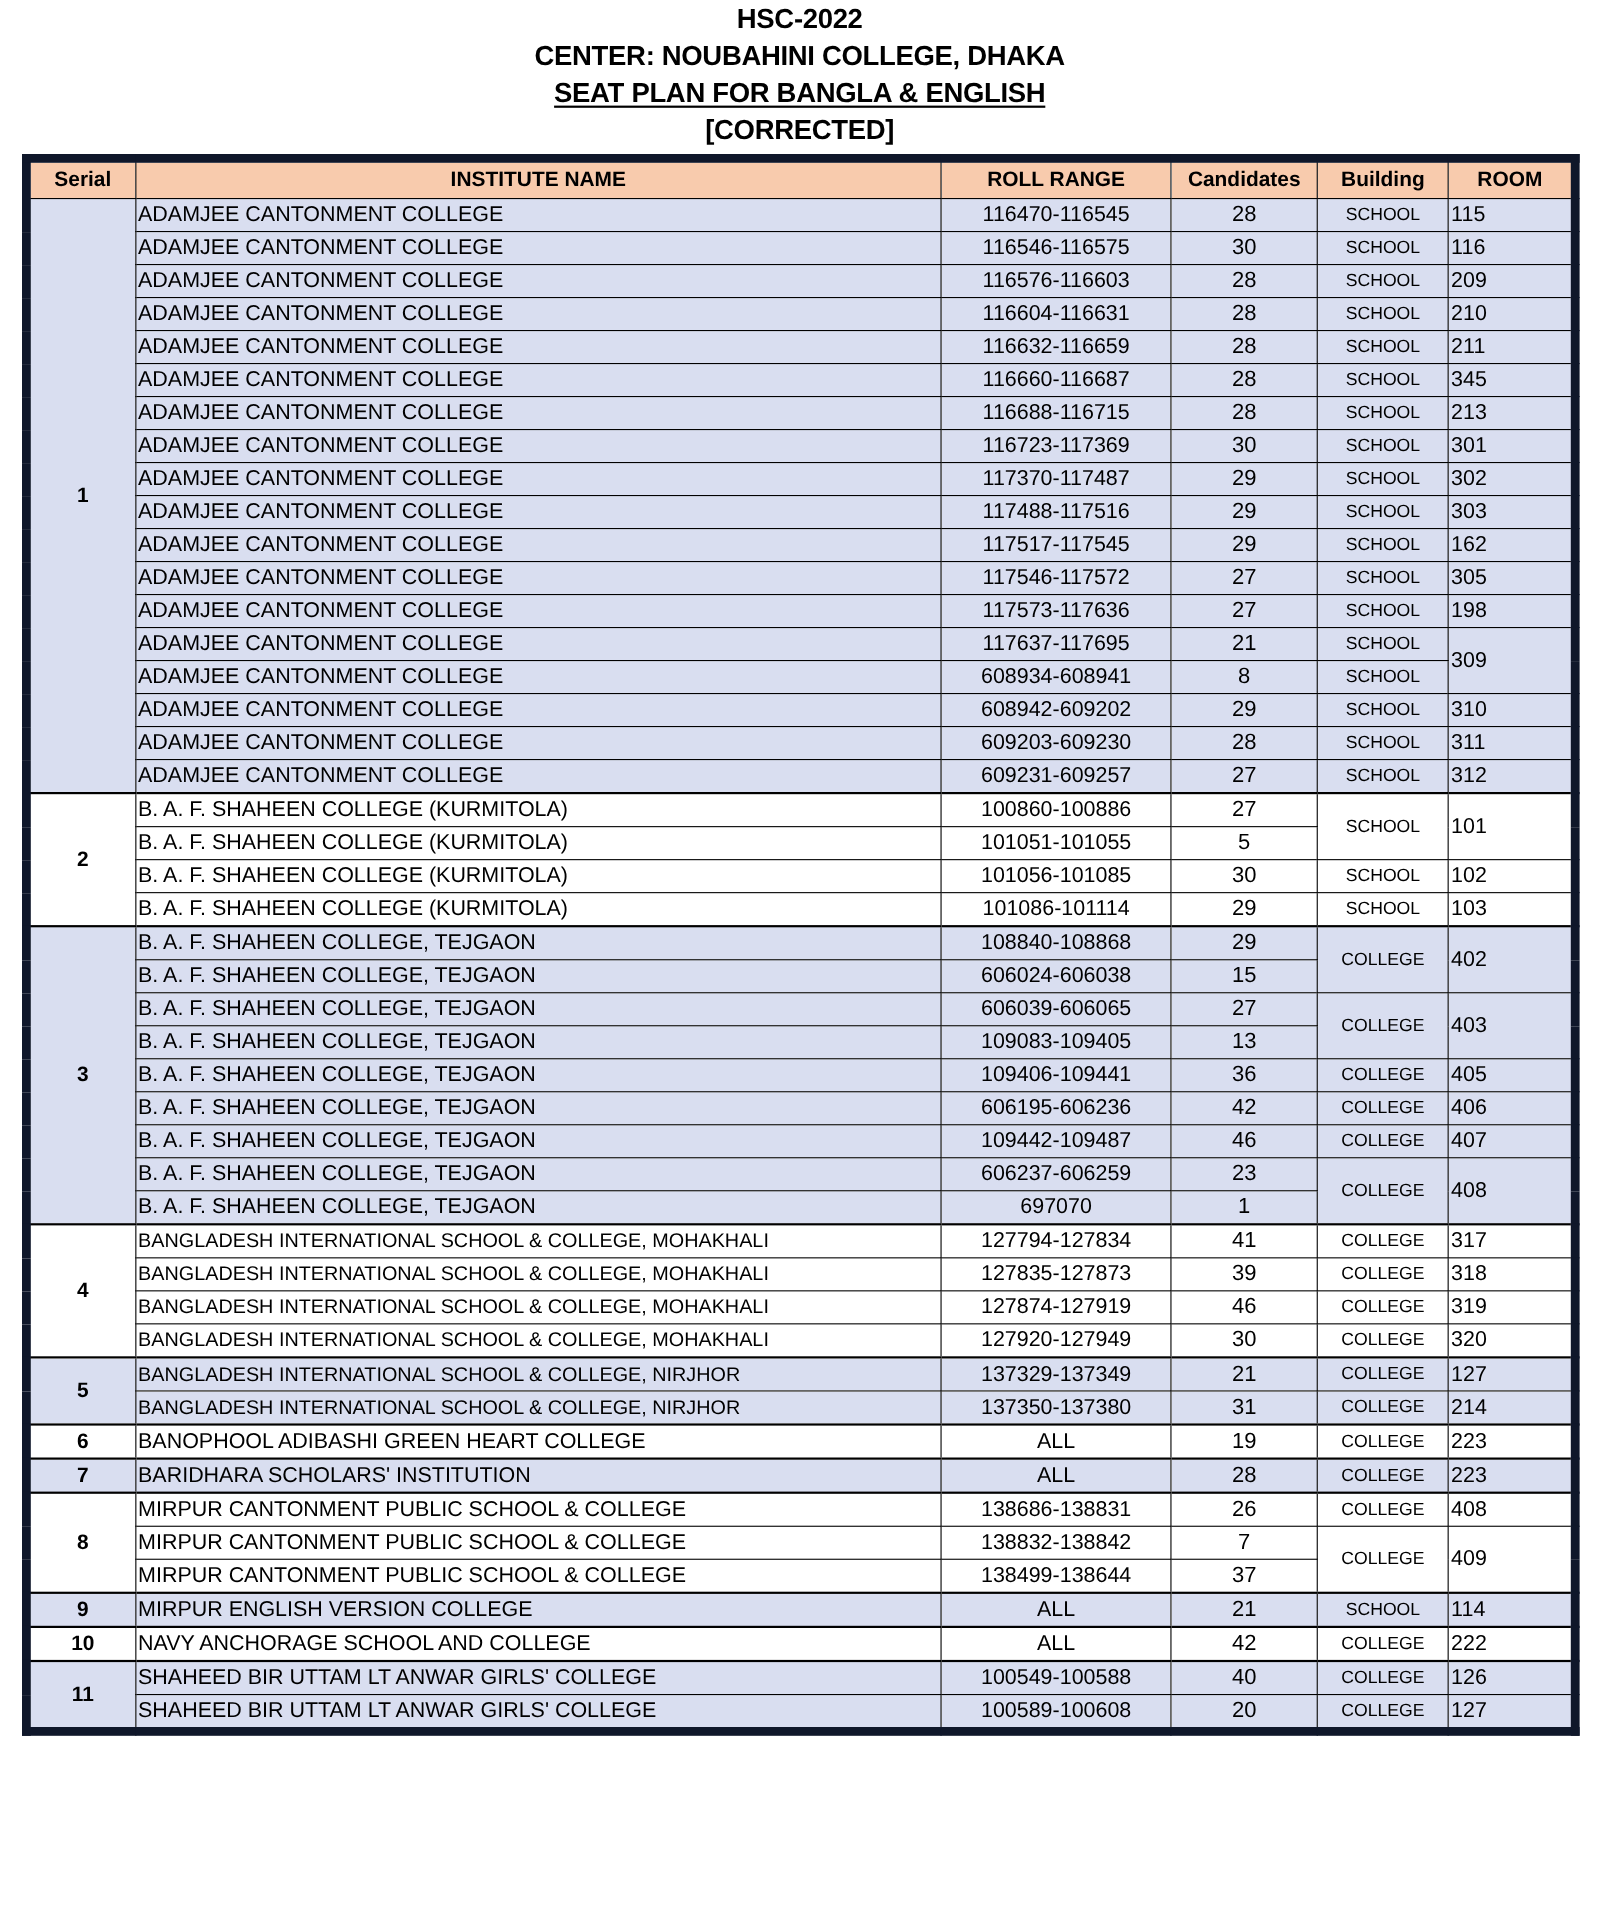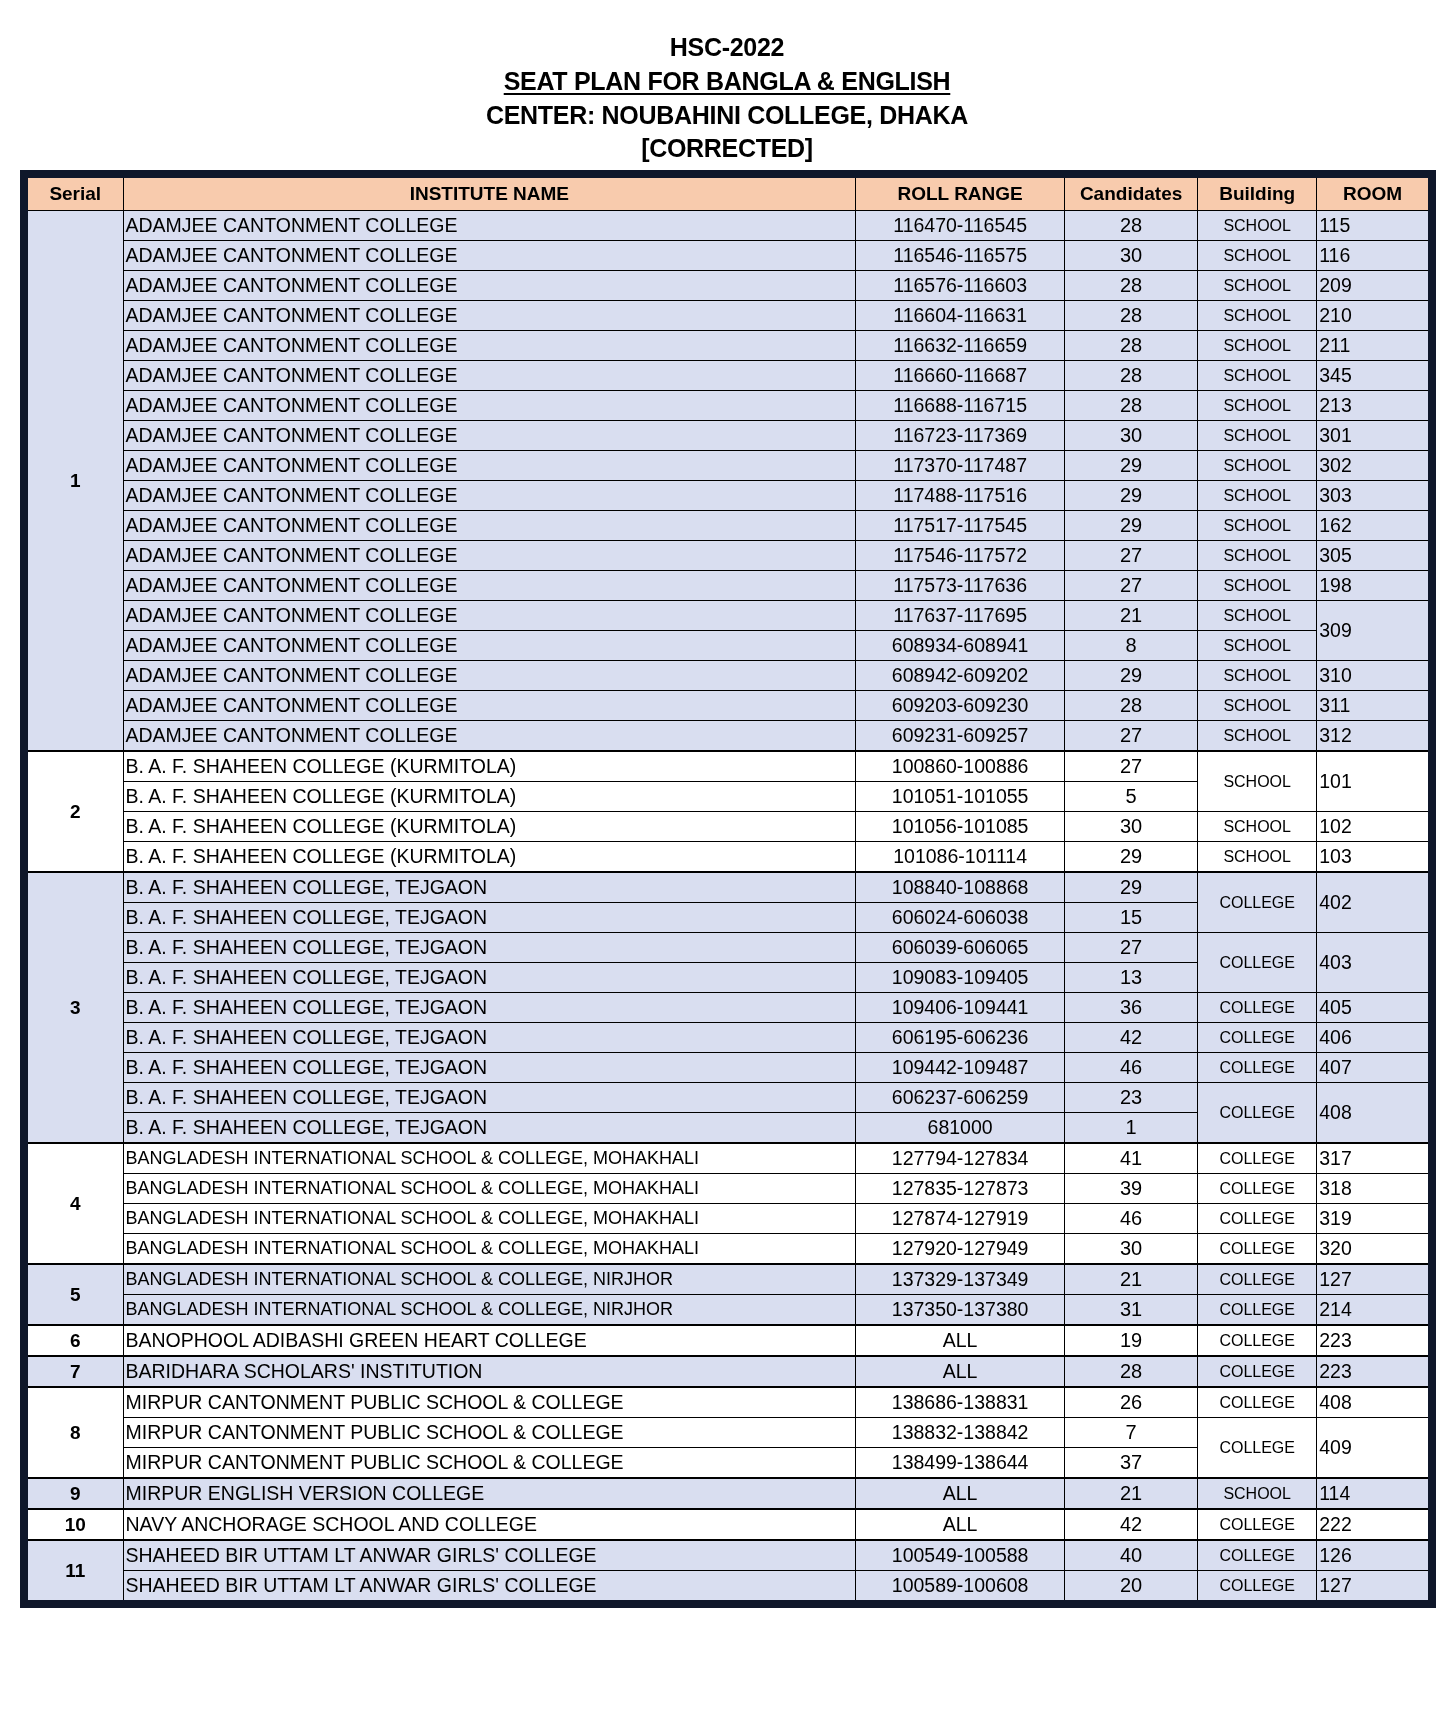--- a/index.html
+++ b/index.html
@@ -18,21 +18,21 @@
   #sheet {
     width: 1454px;
     height: 1734px;
     position: relative;
     background: #ffffff;
     box-sizing: border-box;
   }
   
   .title-block {
     text-align: center;
-    padding-top: 30px;
+    padding-top: 0;
   }
   .title-line {
     font-weight: bold;
     font-size: 25px;
     line-height: 34px;
     letter-spacing: -0.3px;
     white-space: nowrap;
   }
   .title-line.underlined {
     text-decoration: underline;
@@ -118,22 +118,22 @@
   tr.group-start > td { border-top: 2px solid #000; }
   tbody tr.group-start:first-child > td { border-top: none; }
 </style>
 </head>
 <body>
 
 <div id="sheet">
 
   <div class="title-block">
     <div class="title-line">HSC-2022</div>
+    <div class="title-line">CENTER: NOUBAHINI COLLEGE, DHAKA</div>
     <div class="title-line underlined">SEAT PLAN FOR BANGLA &amp; ENGLISH</div>
-    <div class="title-line">CENTER: NOUBAHINI COLLEGE, DHAKA</div>
     <div class="title-line corrected">[CORRECTED]</div>
   </div>
 
   <div class="table-wrap">
     <table class="seatplan">
       <thead>
         <tr>
           <th class="col-serial">Serial</th>
           <th class="col-name">INSTITUTE NAME</th>
           <th class="col-roll">ROLL RANGE</th>
@@ -344,21 +344,21 @@
           </tr>
           <tr class="shade">
             <td class="name">B. A. F. SHAHEEN COLLEGE, TEJGAON</td>
             <td class="roll">606237-606259</td>
             <td class="cand">23</td>
             <td class="build" rowspan="2">COLLEGE</td>
             <td class="room" rowspan="2">408</td>
           </tr>
           <tr class="shade">
             <td class="name">B. A. F. SHAHEEN COLLEGE, TEJGAON</td>
-            <td class="roll">681000</td>
+            <td class="roll">697070</td>
             <td class="cand">1</td>
           </tr>
           <tr class="plain group-start">
             <td class="serial" rowspan="4">4</td>
             <td class="name small">BANGLADESH INTERNATIONAL SCHOOL &amp; COLLEGE, MOHAKHALI</td>
             <td class="roll">127794-127834</td>
             <td class="cand">41</td>
             <td class="build">COLLEGE</td>
             <td class="room">317</td>
           </tr>

